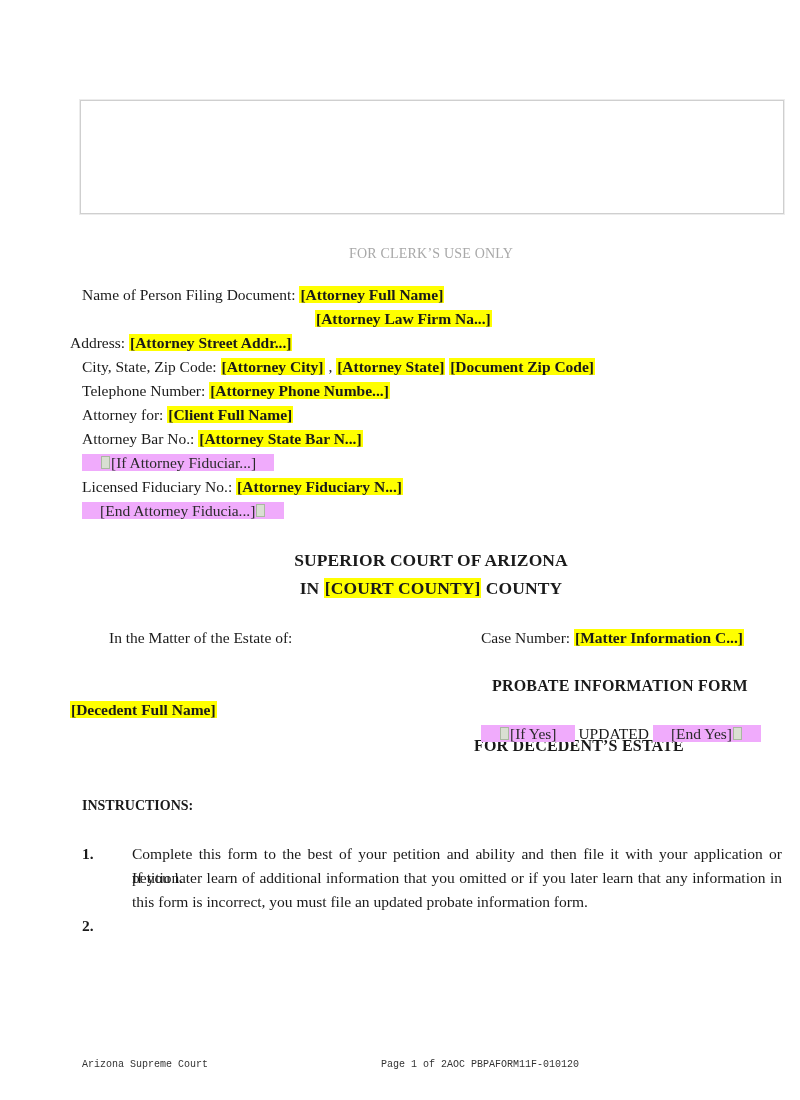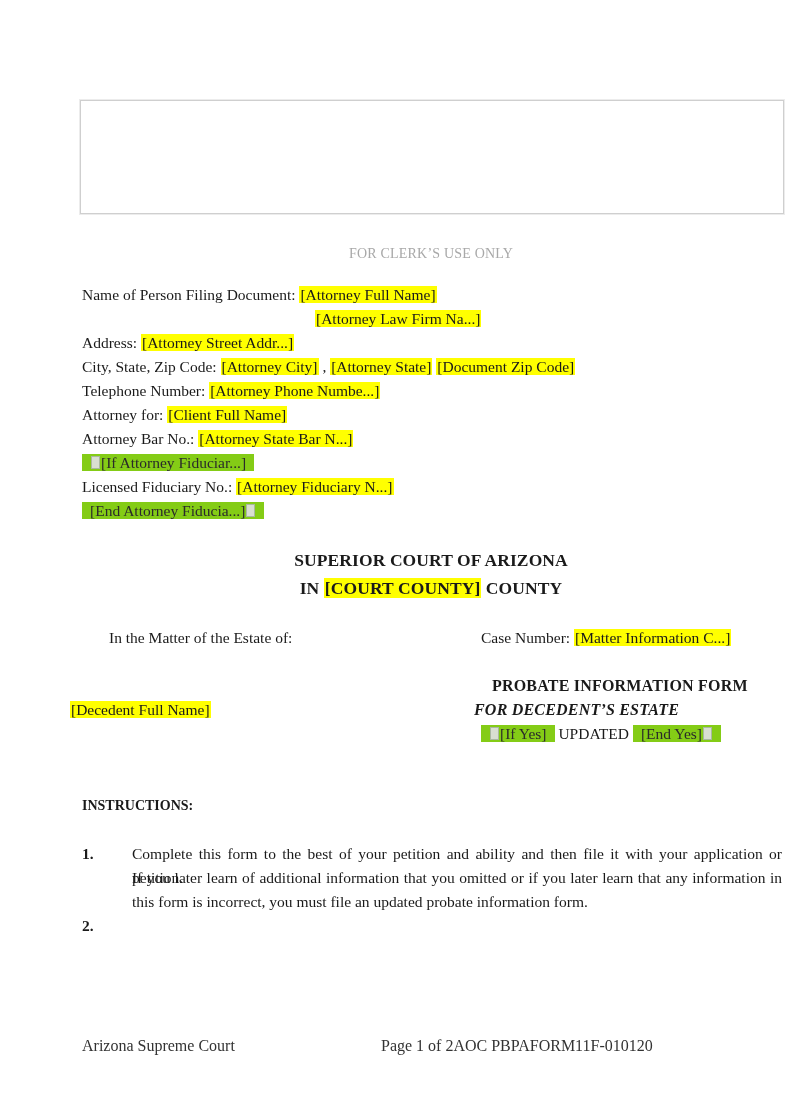--- a/index.html
+++ b/index.html
@@ -31,25 +31,26 @@
       left: 0; width: 862px; top: 246px;
       text-align: center;
       font-size: 14px;
       color: #a8a8a8;
       letter-spacing: 0.2px;
     }
 
     .hl-yellow {
       background: #ffff00;
       padding: 0 1px;
+      font-weight: bold;
     }
     .hl-gray {
-      background: #84cc16;
+      background: #f0abfc;
       color: #2a2a2a;
-      padding: 0 8px;
+      padding: 0 18px;
     }
     .cc-marker {
       display: inline-block;
       width: 7px; height: 11px;
       border: 1px solid #a9b8a0;
       background: #d9dfd2;
       vertical-align: -1px;
       margin: 0 1px;
     }
 
@@ -85,39 +86,40 @@
       left: 132px;
       width: 650px;
       font-size: 15.5px;
       line-height: 24px;
       text-align: justify;
       text-align-last: left;
     }
 
     .footer {
       position: absolute;
-      top: 1037px;
-      font-size: 16px;
+      top: 1059px;
+      font-size: 10px;
       color: #333;
+      font-family: Liberation Mono, monospace;
     }
   </style>
 </head>
 <body>
 
 <div class="clerk-box"></div>
 <div class="clerk-label">FOR CLERK’S USE ONLY</div>
 
 <div class="abs txt" style="left:82px; top:285px;">
   <span>Name of Person Filing Document:</span>
   <span class="hl-yellow">[Attorney Full Name]</span>
 </div>
 <div class="abs txt" style="left:315px; top:309px;">
   <span class="hl-yellow">[Attorney Law Firm Na...]</span>
 </div>
-<div class="abs txt" style="left:82px; top:333px;text-align:right;">
+<div class="abs txt" style="left:70px; top:333px;text-align:right;">
   <span>Address:</span>
   <span class="hl-yellow">[Attorney Street Addr...]</span>
 </div>
 <div class="abs txt" style="left:82px; top:357px;">
   <span>City, State, Zip Code:</span>
   <span class="hl-yellow">[Attorney City]</span><span> , </span><span class="hl-yellow">[Attorney State]</span>
   <span class="hl-yellow">[Document Zip Code]</span>
 </div>
 <div class="abs txt" style="left:82px; top:381px;">
   <span>Telephone Number:</span>
@@ -150,21 +152,21 @@
 <div class="abs txt" style="left:82px; top:628px;margin-left:27px;">In the Matter of the Estate of:</div>
 <div class="abs txt" style="left:481px; top:628px;">
   <span>Case Number:</span>
   <span class="hl-yellow">[Matter Information C...]</span>
 </div>
 <div class="abs txt" style="left:70px; top:700px;">
   <span class="hl-yellow">[Decedent  Full Name]</span>
 </div>
 
 <div class="abs txt form-title" style="left:492px; top:676px;">PROBATE INFORMATION FORM</div>
-<div class="abs txt form-title" style="left:474px; top:700px;font-style:italic;">FOR DECEDENT’S ESTATE</div>
+<div class="abs txt form-title" style="left:474px; top:736px;">FOR DECEDENT’S ESTATE</div>
 <div class="abs txt" style="left:481px; top:724px;">
   <span class="hl-gray"><span class="cc-marker"></span><span>[If Yes]</span></span><span> UPDATED </span><span class="hl-gray"><span>[End Yes]</span><span class="cc-marker"></span></span>
 </div>
 
 <div class="abs txt instr-heading" style="left:82px; top:796px;">INSTRUCTIONS:</div>
 
 <div class="instr-num" style="top:842px;">1.</div>
 <div class="instr-body" style="top:842px;">Complete this form to the best of your petition and ability and then file it with your application or petition.</div>
 
 <div class="instr-num" style="top:914px;">2.</div>

